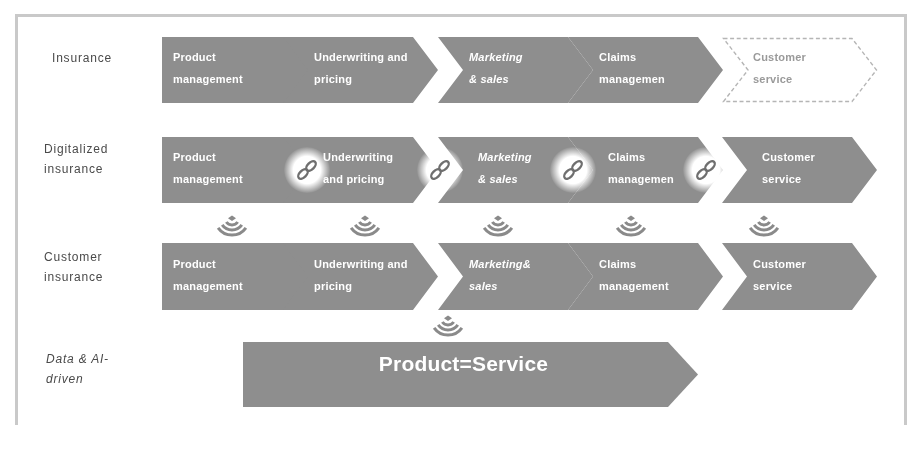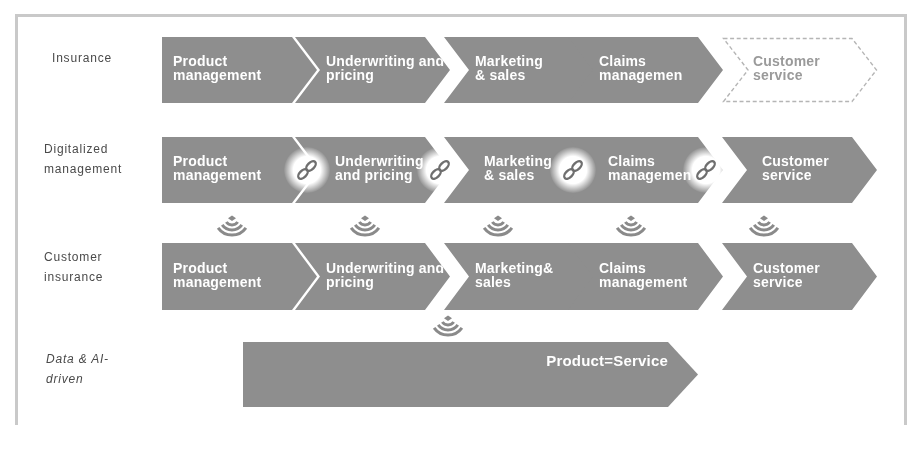--- a/index.html
+++ b/index.html
@@ -23,24 +23,24 @@
   .lbl-dataai{left:46px;top:349px;font-style:italic;}
 
   
   .chev-row{position:absolute;left:162px;width:700px;}
   .row1{top:37px;height:66px;}
   .row2{top:137px;height:66px;}
   .row3{top:243px;height:67px;}
   .seg{position:absolute;top:0;height:100%;width:158px;background:#8e8e8e;}
   .seg.first{clip-path:polygon(0 0,130px 0,155px 50%,130px 100%,0 100%);}
   .seg.mid{clip-path:polygon(0 0,130px 0,155px 50%,130px 100%,0 100%,25px 50%);}
-  .s0{left:0;} .s1{left:133px;text-decoration:underline;} .s2{left:282px;} .s3{left:406px;} .s4{left:560px;text-decoration:underline;}
+  .s0{left:0;} .s1{left:121px;text-decoration:underline;} .s2{left:276px;font-style:italic;} .s3{left:406px;} .s4{left:560px;text-decoration:underline;}
   .seg-text{
     position:absolute;top:0;bottom:4px;left:0;right:0;display:flex;align-items:center;
-    color:#ffffff;font-size:14px;font-weight:bold;line-height:14px;
+    color:#ffffff;font-size:11px;font-weight:bold;line-height:22px;
     white-space:pre-line;padding-left:31px;letter-spacing:0.2px;
   }
   .pad-first{padding-left:11px;}
   .row2 .seg-text{padding-left:40px;}
   .row2 .pad-first{padding-left:11px;}
   
   .dashed-seg{position:absolute;top:0;height:100%;width:158px;}
   .dashed-seg svg{position:absolute;left:0;top:0;}
   .dashed-text{color:#9a9a9a;}
 
@@ -57,33 +57,33 @@
   .w0{left:215px;top:215px;} .w1{left:348px;top:215px;} .w2{left:481px;top:215px;}
   .w3{left:614px;top:215px;} .w4{left:747px;top:215px;}
   .w5{left:431px;top:315px;}
 
   
   .final-arrow{
     position:absolute;left:243px;top:342px;width:455px;height:65px;background:#8e8e8e;
     clip-path:polygon(0 0,425px 0,455px 50%,425px 100%,0 100%);
   }
   .final-arrow-text{
-    position:absolute;left:0;top:10px;width:425px;text-align:right;
-    color:#ffffff;font-size:15px;font-weight:bold;letter-spacing:0.2px;
+    position:absolute;left:8px;top:10px;width:425px;text-align:center;
+    color:#ffffff;font-size:21px;font-weight:bold;letter-spacing:0.2px;
   }
 </style>
 </head>
 <body>
 
 <div class="canvas">
   <div class="frame"></div>
 
   <div class="row-label lbl-insurance">Insurance</div>
   <div class="row-label lbl-digitalized">Digitalized
-management</div>
+insurance</div>
   <div class="row-label lbl-digital">Customer
 insurance</div>
   <div class="row-label lbl-dataai">Data &amp; AI-
 driven</div>
 
   <div class="chev-row row1">
     <div class="seg first s0">
       <div class="seg-text pad-first">Product
 management</div>
     </div>

